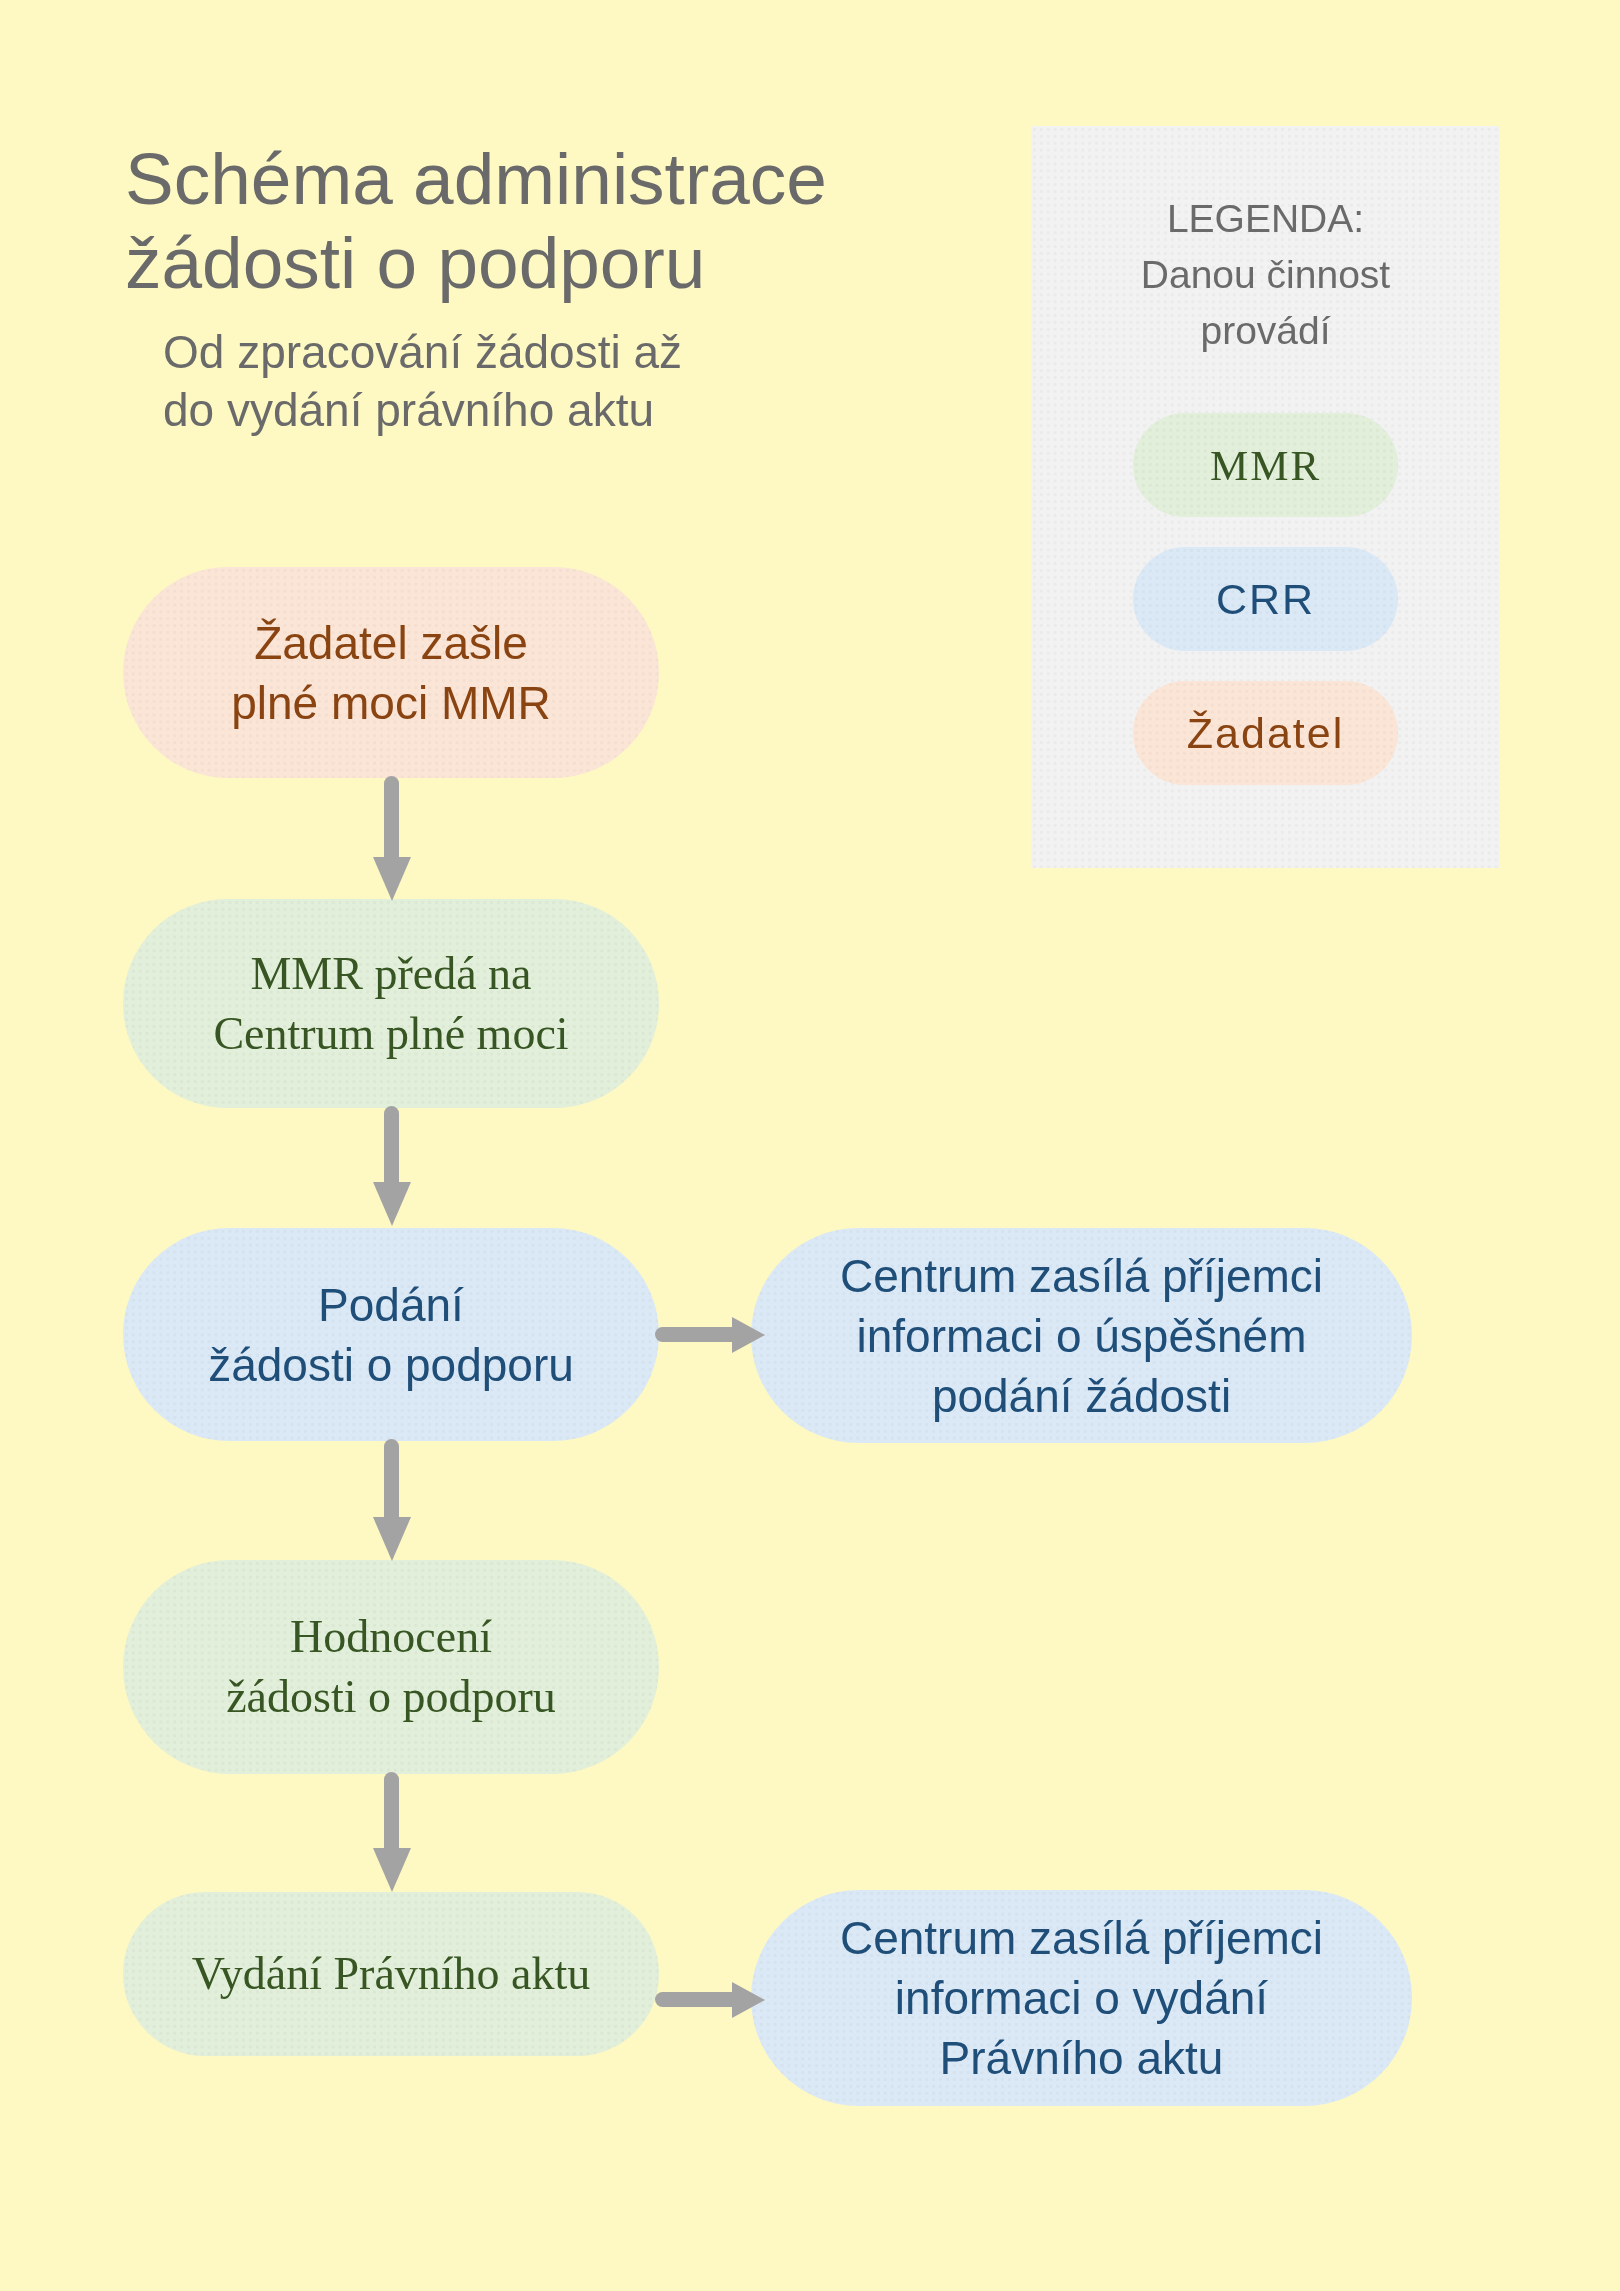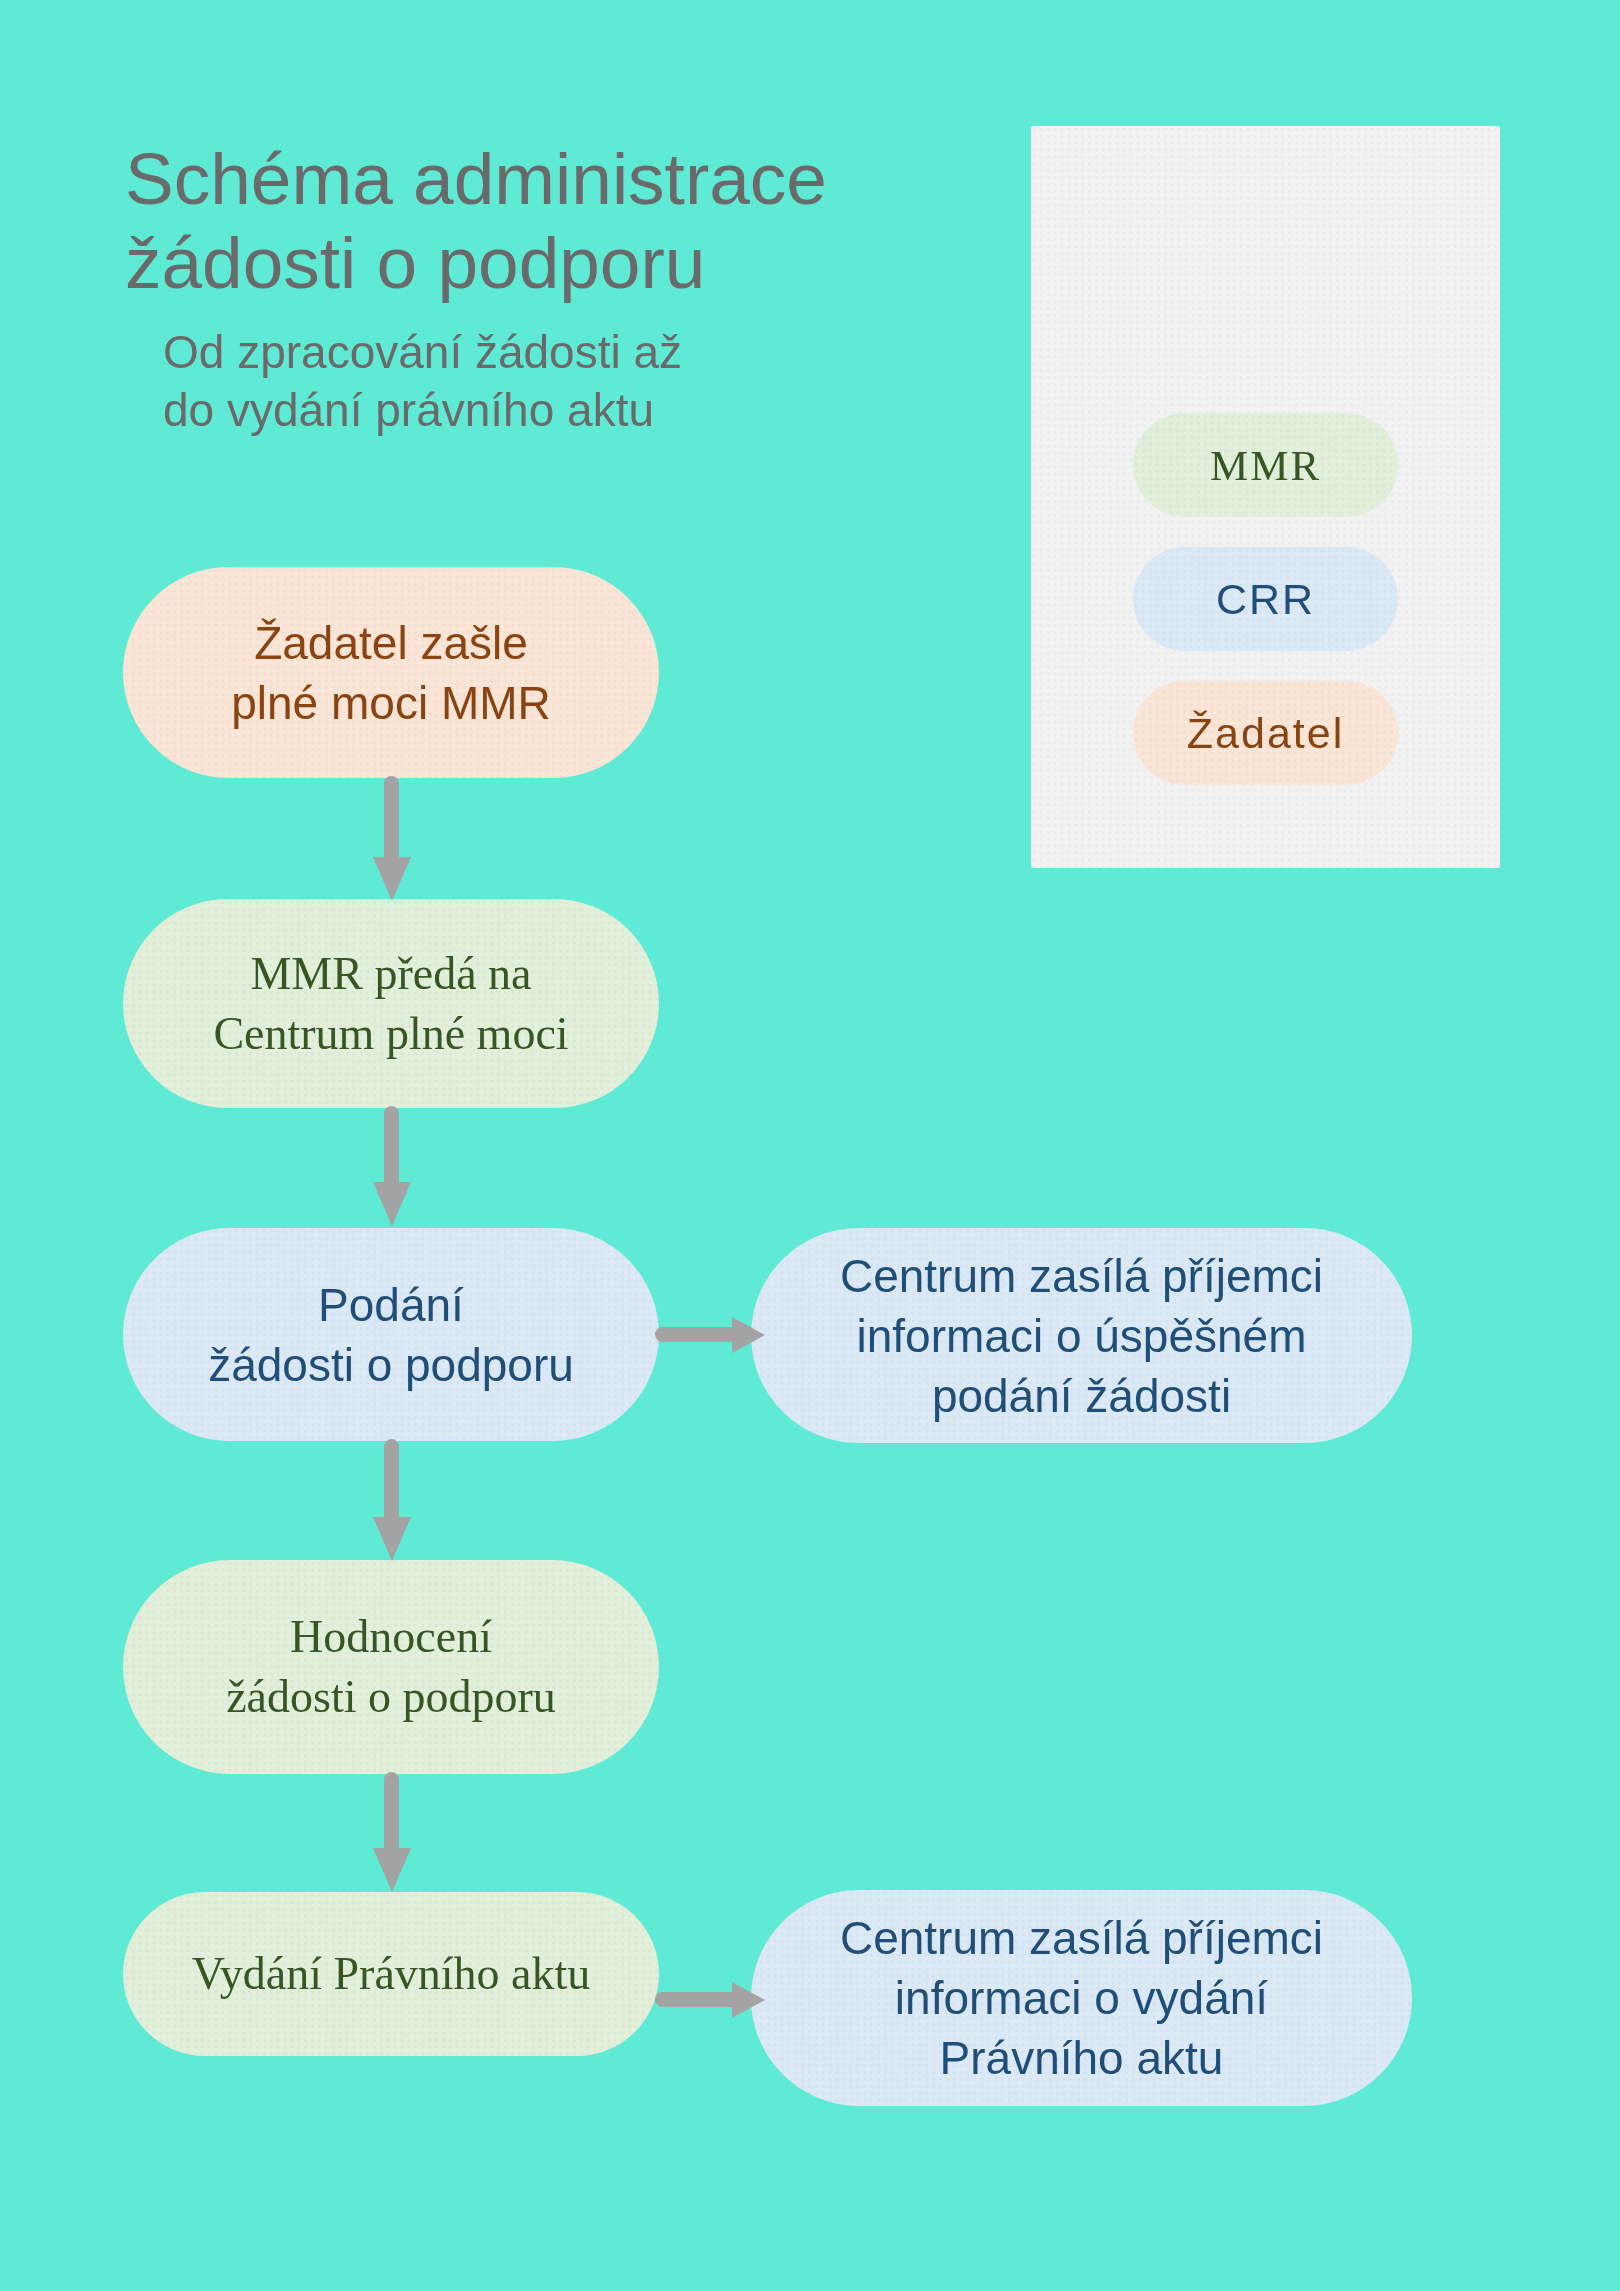--- a/index.html
+++ b/index.html
@@ -1,17 +1,17 @@
 <!DOCTYPE html>
 <html lang="cs" style="--mmr-bg: #e2efda; --mmr-text: #375623; --crr-bg: #dbe9f6; --crr-text: #1f4e79; --zadatel-bg: #fbe5d6; --zadatel-text: #8a4412; --arrow: #a3a3a3; --heading-text: #6a6a6a; --legend-bg: #f2f2f2;"><head>
 <meta charset="utf-8">
 <style>
   html,body{margin:0;padding:0;background:#ffffff;}
   body{font-family:"Liberation Sans","DejaVu Sans",sans-serif;}
-  .canvas{position:relative;width:1620px;height:2292px;background:#5eead4;overflow:hidden;}
+  .canvas{position:relative;width:1620px;height:2292px;background:#fef9c3;overflow:hidden;}
 
   
   .page-title{position:absolute;left:125px;top:137px;font-size:73px;line-height:84px;
     color:var(--heading-text);white-space:nowrap;}
   .page-subtitle{position:absolute;left:127px;top:323px;font-size:46px;line-height:58px;
     color:var(--heading-text);white-space:nowrap;margin-left:36px;}
 
   
   .legend{position:absolute;left:1031px;top:126px;width:469px;height:742px;
     background-color:var(--legend-bg);border-radius:2.9px;}
@@ -71,20 +71,25 @@
   <div class="page-title">
     <div class="tl">Schéma administrace</div>
     <div class="tl">žádosti o podporu</div>
   </div>
   <div class="page-subtitle">
     <div class="tl">Od zpracování žádosti až</div>
     <div class="tl">do vydání právního aktu</div>
   </div>
 
   <div class="legend textured">
+    <div class="legend-title">
+      <div class="tl">LEGENDA:</div>
+      <div class="tl">Danou činnost</div>
+      <div class="tl">provádí</div>
+    </div>
     <div class="legend-pill p0 actor-mmr textured">
       <span>MMR</span>
     </div>
     <div class="legend-pill p1 actor-crr textured">
       <span>CRR</span>
     </div>
     <div class="legend-pill p2 actor-zadatel textured">
       <span>Žadatel</span>
     </div>
   </div>

